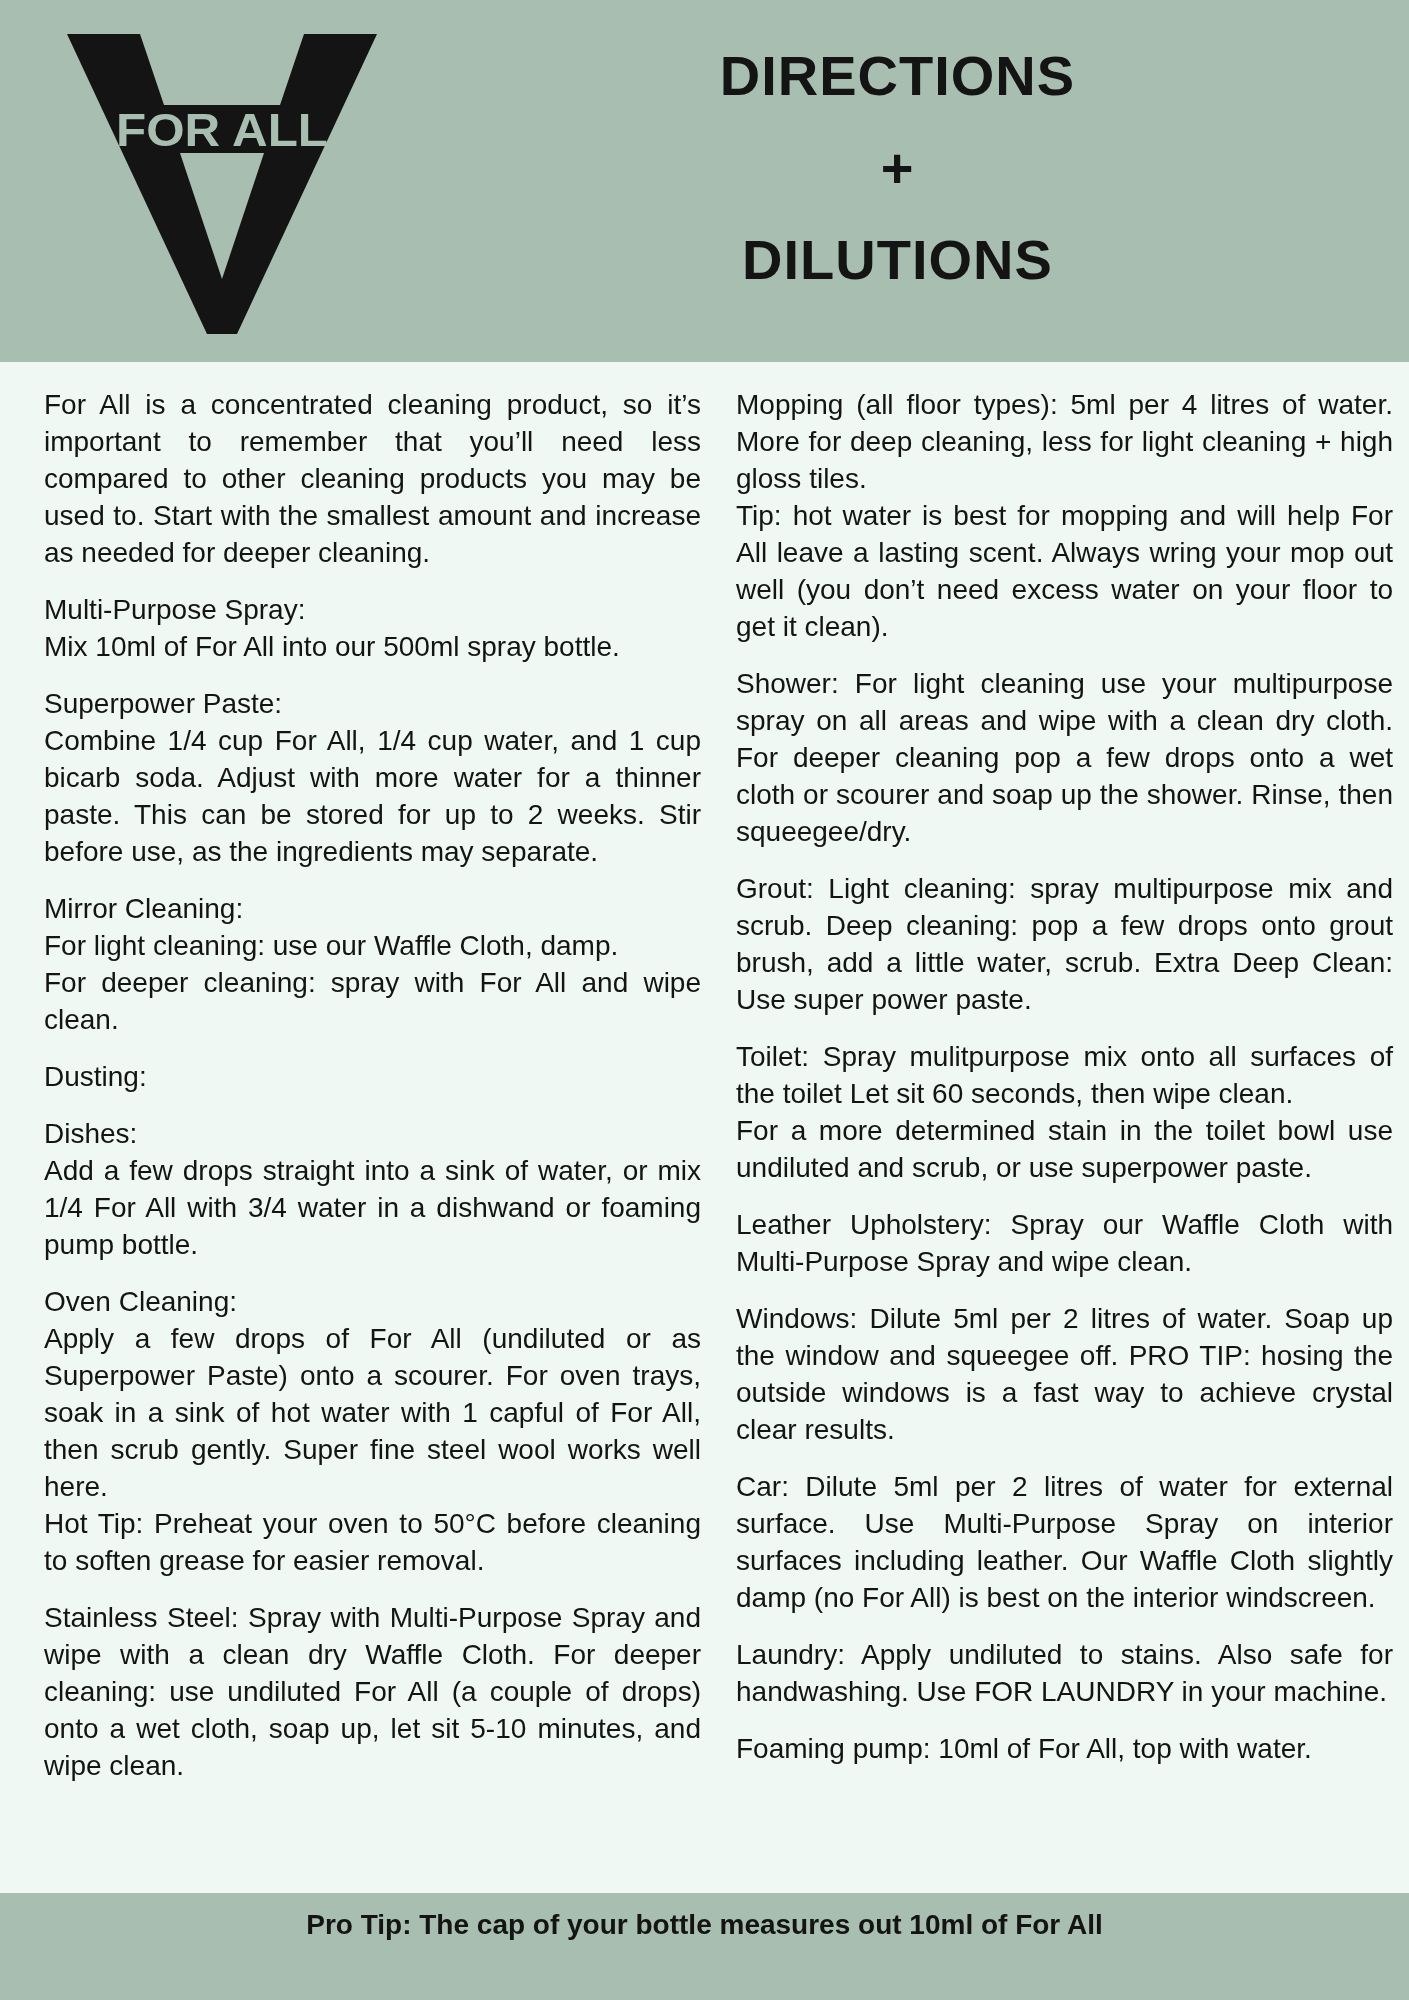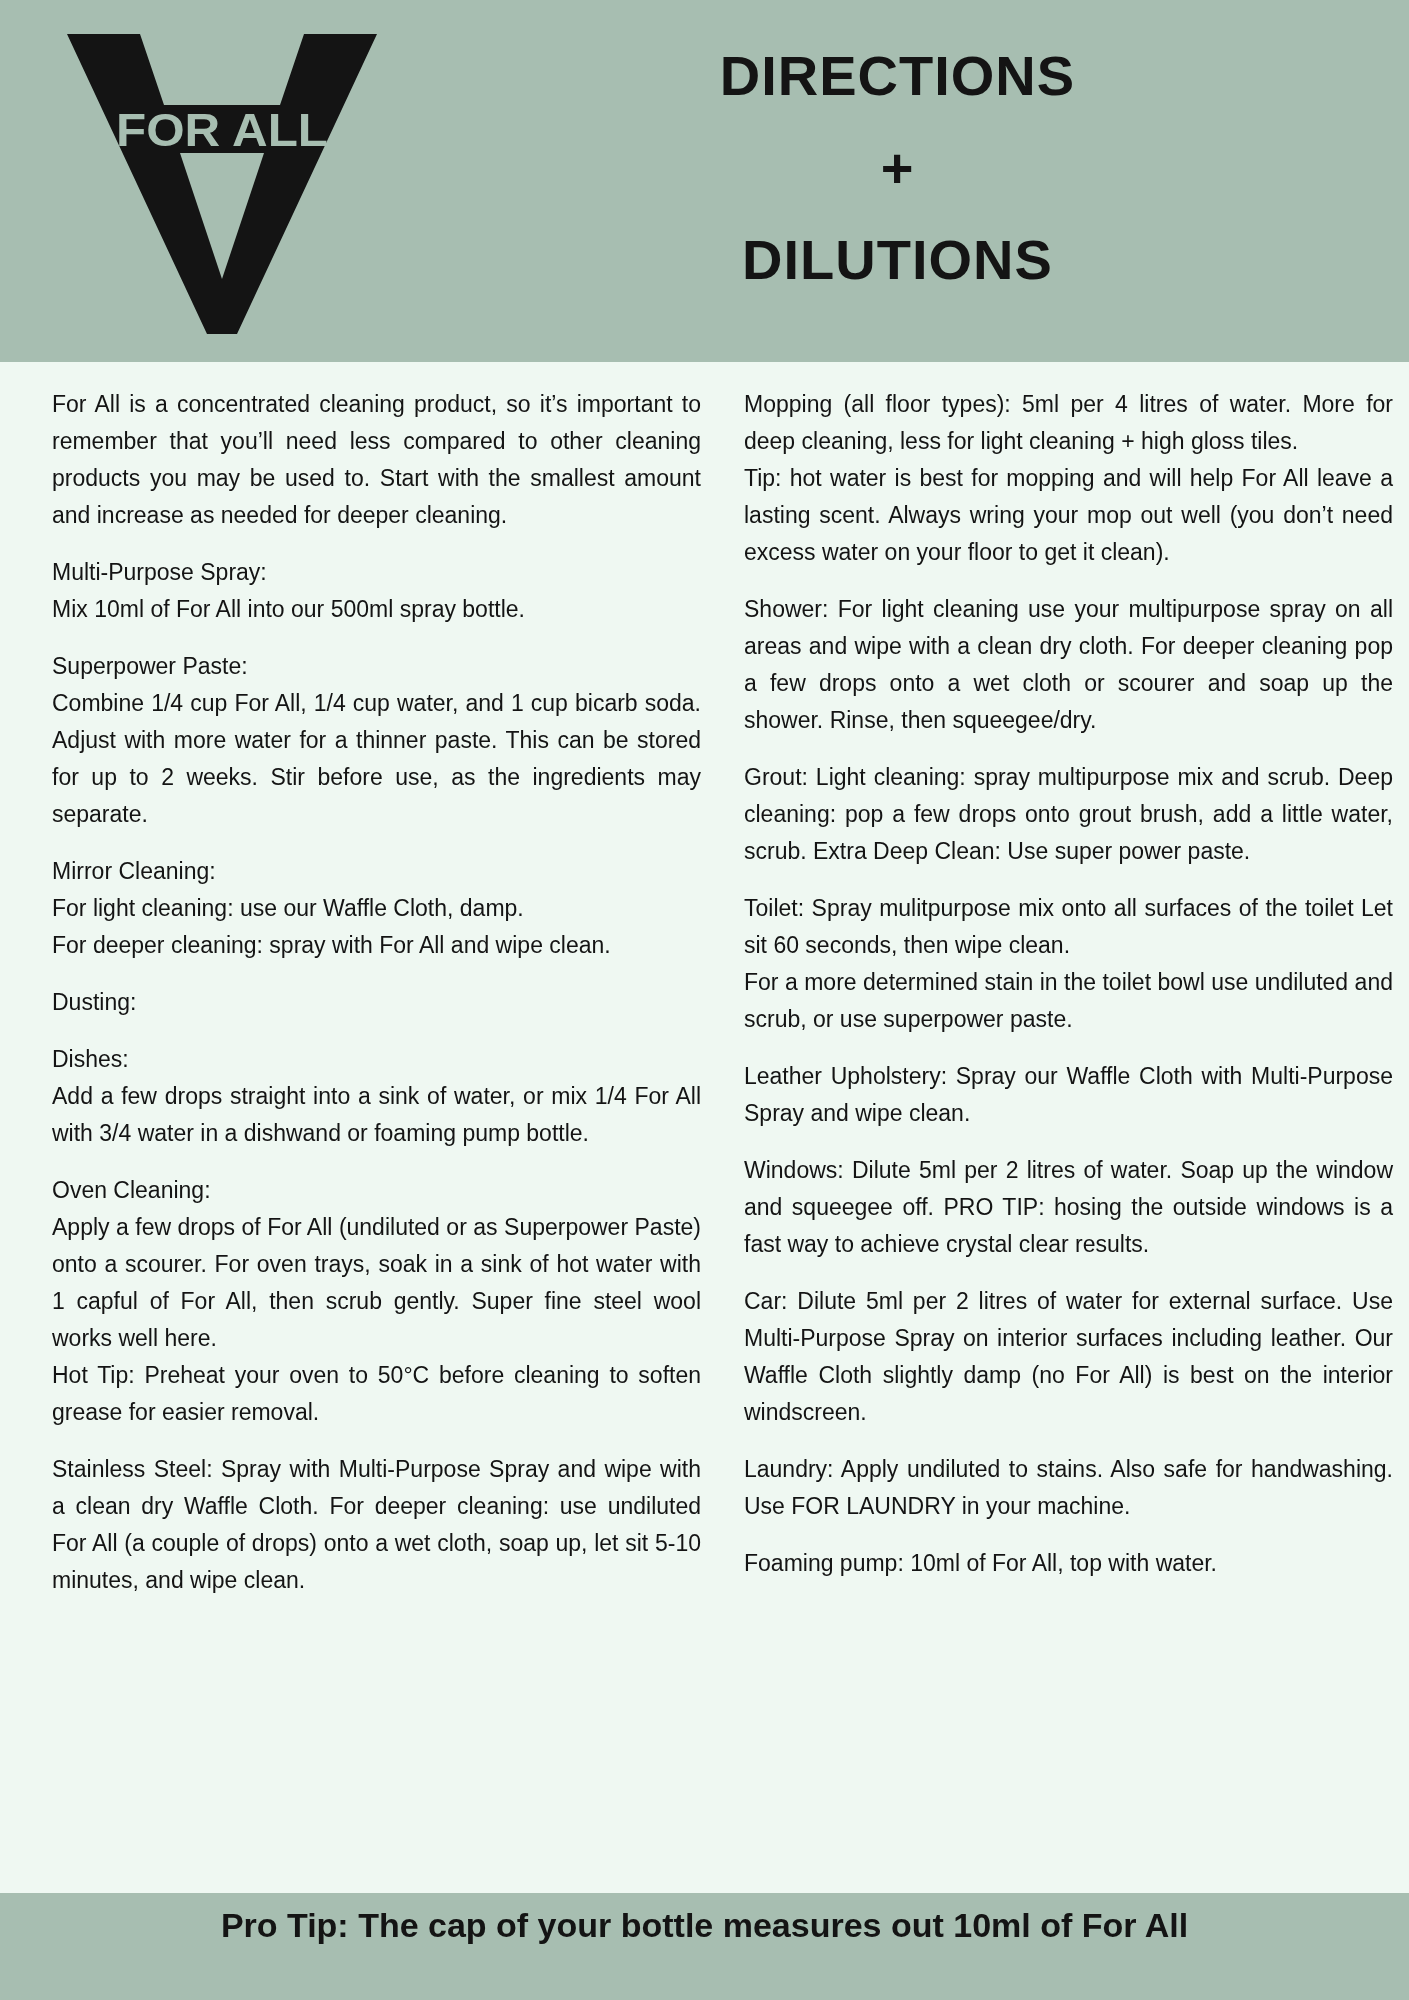--- a/index.html
+++ b/index.html
@@ -44,33 +44,33 @@
   .bodywrap{
     position:absolute;top:370px;bottom:107px;left:0;right:0;
     background:var(--body-bg);
     padding:16px 16px 0 36px;
     display:flex;
     gap:27px;
     overflow:hidden;
   }
   .col{width:665px;flex:0 0 665px;}
   .col p.section{
-    font-size:23px;
+    font-size:28px;
     line-height:37px;
     text-align:justify;
-    margin:0 0 20px 16px;
+    margin:0 0 20px 8px;
   }
   .col p.section strong{font-weight:normal;}
   
   .footer{
     position:absolute;left:0;right:0;bottom:0;height:107px;
     background:var(--green);
     text-align:center;
     font-weight:bold;
-    font-size:34px;
+    font-size:28px;
     line-height:46px;
     padding-top:9px;
     color:var(--ink);
   }
 </style>
 </head>
 <body>
 
 <div class="page">
 

